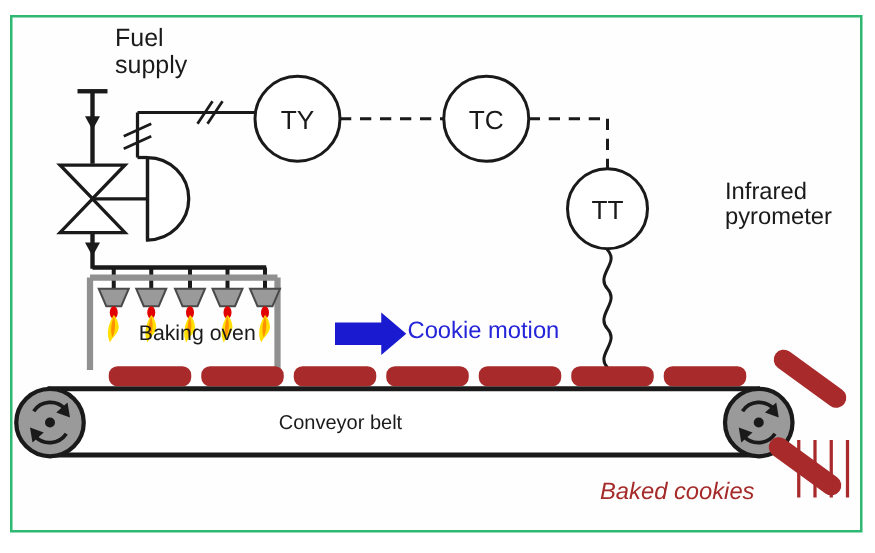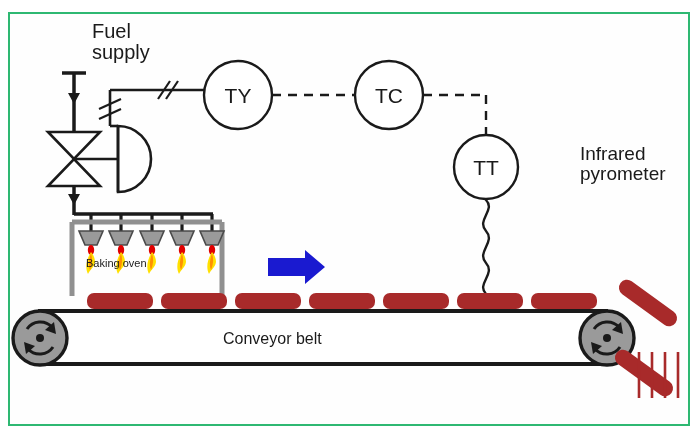--- a/index.html
+++ b/index.html
@@ -47,23 +47,23 @@
     font-size: 20px;
     margin-left: 48px;
   }
   #label-infrared {
     left: 536px;
     top: 144px;
     font-size: 19px;
     margin-left: 44px;
   }
   #label-baking-oven {
-    left: 86px;
+    left: 111px;
     top: 258px;
-    font-size: 11px;
+    font-size: 17px;
   }
   #label-conveyor-belt {
     left: 223px;
     top: 331px;
     font-size: 16px;
   }
   #label-cookie-motion {
     left: 326px;
     top: 255px;
     font-size: 19px;
@@ -258,15 +258,17 @@
   <div class="lbl" id="label-fuel-supply">Fuel
 supply</div>
 
   <div class="lbl" id="label-infrared">Infrared
 pyrometer</div>
 
   <div class="lbl" id="label-baking-oven">Baking oven</div>
 
   <div class="lbl" id="label-conveyor-belt">Conveyor belt</div>
 
-
+  <div class="lbl" id="label-cookie-motion">Cookie motion</div>
+
+  <div class="lbl" id="label-baked-cookies">Baked cookies</div>
 
 </div>
 
 </body></html>

